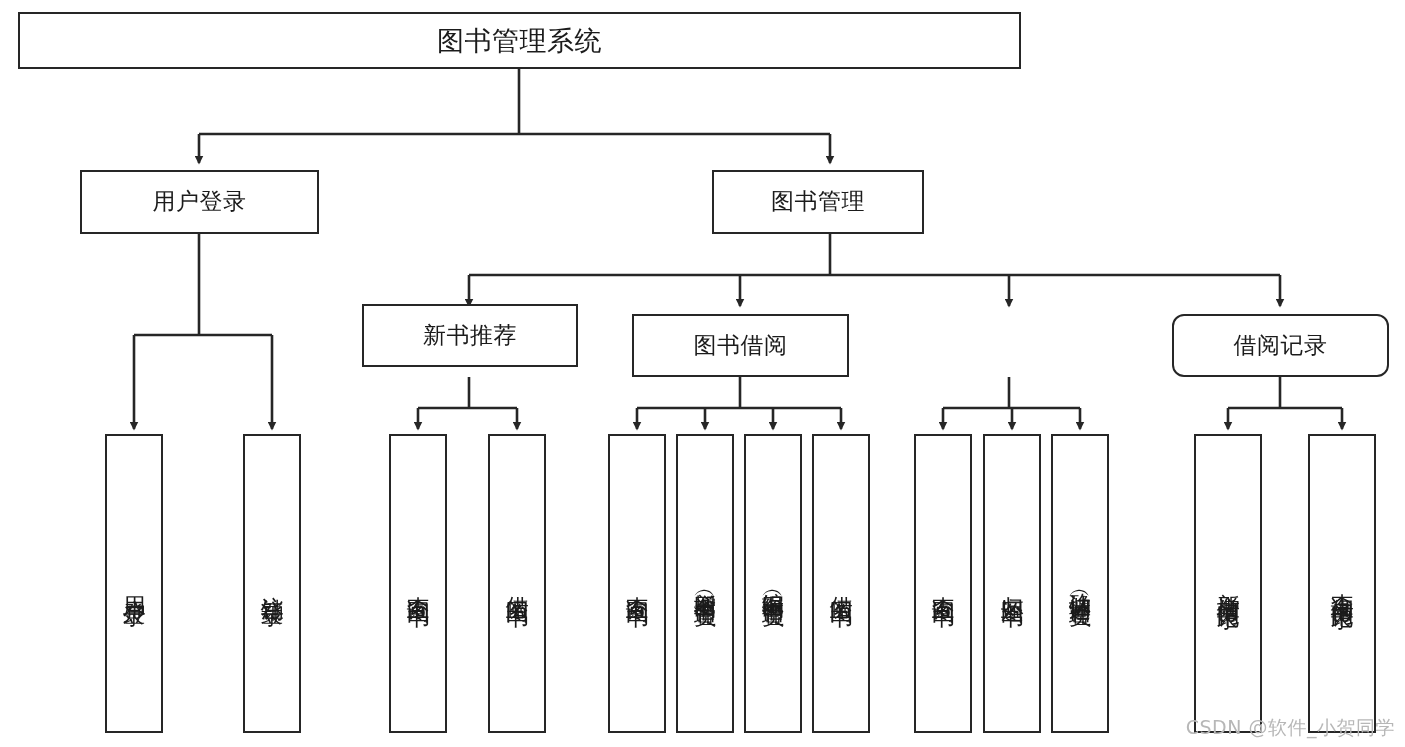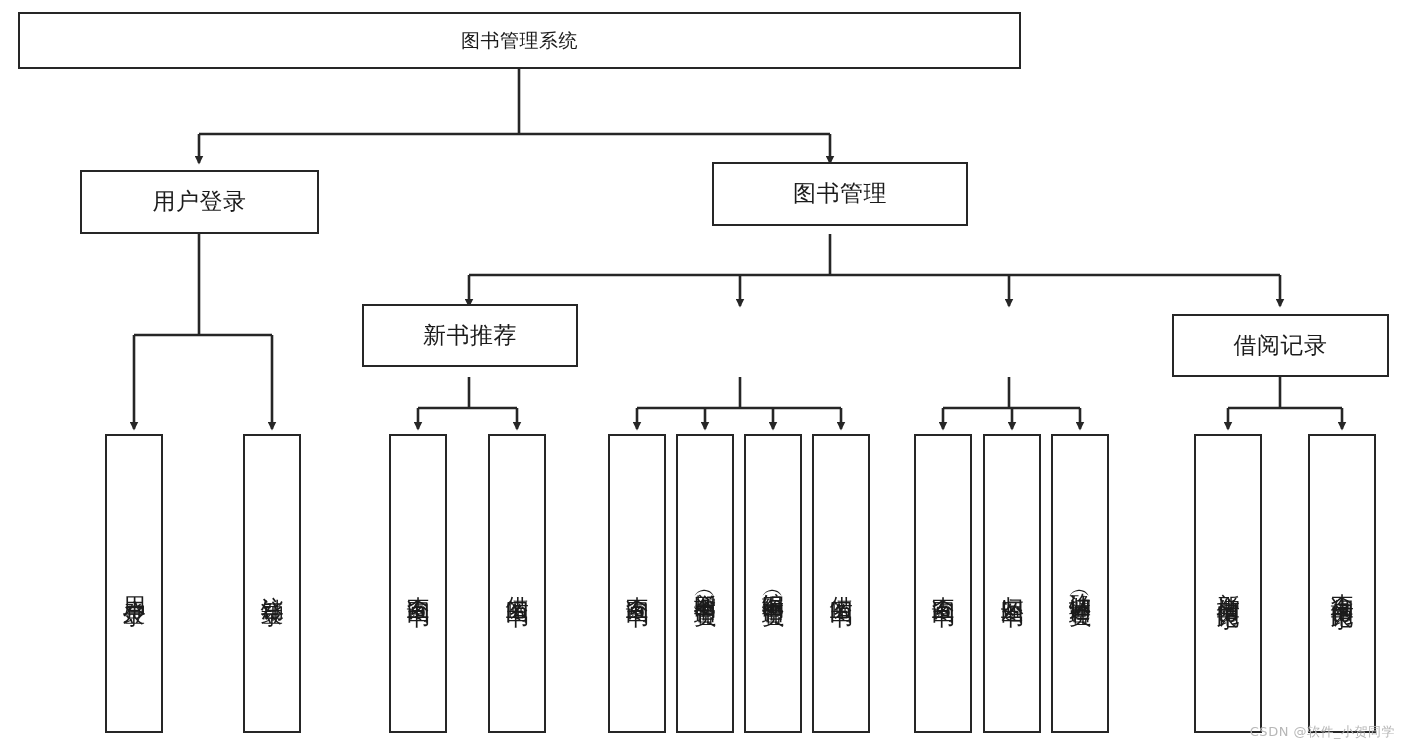--- a/index.html
+++ b/index.html
@@ -39,21 +39,21 @@
   .node .label {
     display: block;
     text-align: center;
     line-height: 1.18;
     letter-spacing: 0.5px;
   }
   .node.horiz .label {
     font-size: 23px;
   }
   .node.root .label {
-    font-size: 19px;
+    font-size: 27px;
   }
   .node.vert {
     align-items: center;
     justify-content: center;
     padding: 8px 0;
   }
   .node.vert .label {
     writing-mode: vertical-rl;
     text-orientation: upright;
     font-size: 23px;
@@ -63,21 +63,21 @@
     max-height: 100%;
   }
   .node.vert.tall .label {
     font-size: 22px;
     letter-spacing: 2px;
   }
   #watermark {
     position: absolute;
     right: 10px;
     bottom: 6px;
-    font-size: 13px;
+    font-size: 19px;
     color: #b7b7b7;
     letter-spacing: 0.5px;
     white-space: nowrap;
     user-select: none;
   }
 </style>
 </head>
 <body>
 
 <div id="diagram-root">
@@ -132,28 +132,31 @@
     </g>
   </svg>
 
   <div class="node root horiz" style="left:18px; top:12px; width:1003px; height:57px;">
     <span class="label">图书管理系统</span>
   </div>
 
   <div class="node horiz" style="left:80px; top:170px; width:239px; height:64px;">
     <span class="label">用户登录</span>
   </div>
-  <div class="node horiz" style="left:712px; top:162px; width:256px; height:64px;">
+  <div class="node horiz" style="left:712px; top:170px; width:212px; height:64px;">
     <span class="label">图书管理</span>
   </div>
 
   <div class="node horiz" style="left:362px; top:304px; width:216px; height:63px;">
     <span class="label">新书推荐</span>
   </div>
-  <div class="node horiz" style="left:1172px; top:314px; width:217px; height:63px;">
+  <div class="node horiz" style="left:632px; top:314px; width:217px; height:63px;">
+    <span class="label">图书借阅</span>
+  </div>
+  <div class="node horiz" style="left:1172px; top:314px; width:217px; height:63px;border-radius:12px;">
     <span class="label">借阅记录</span>
   </div>
 
   <div class="node vert" style="left:105px; top:434px; width:58px; height:299px;">
     <span class="label">用户登录</span>
   </div>
   <div class="node vert" style="left:243px; top:434px; width:58px; height:299px;">
     <span class="label">注销登录</span>
   </div>
 

